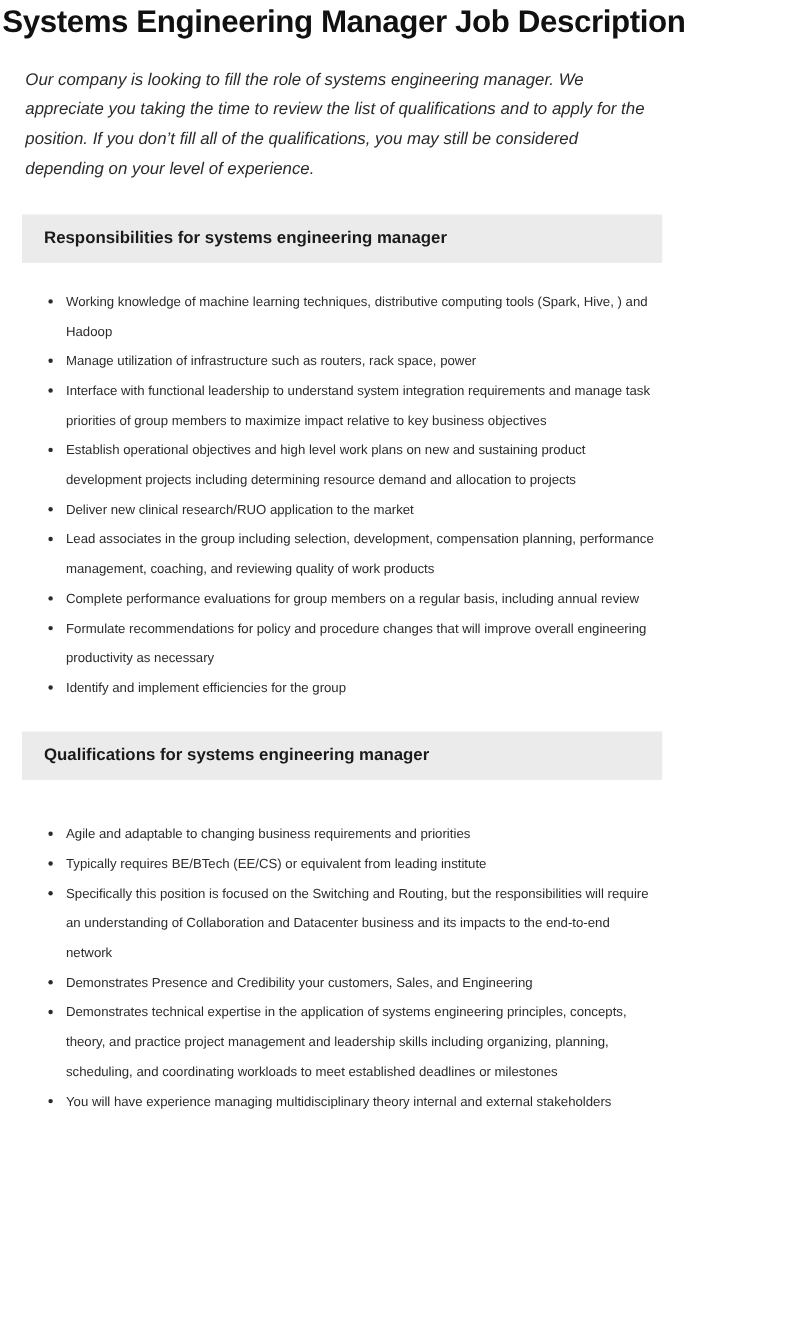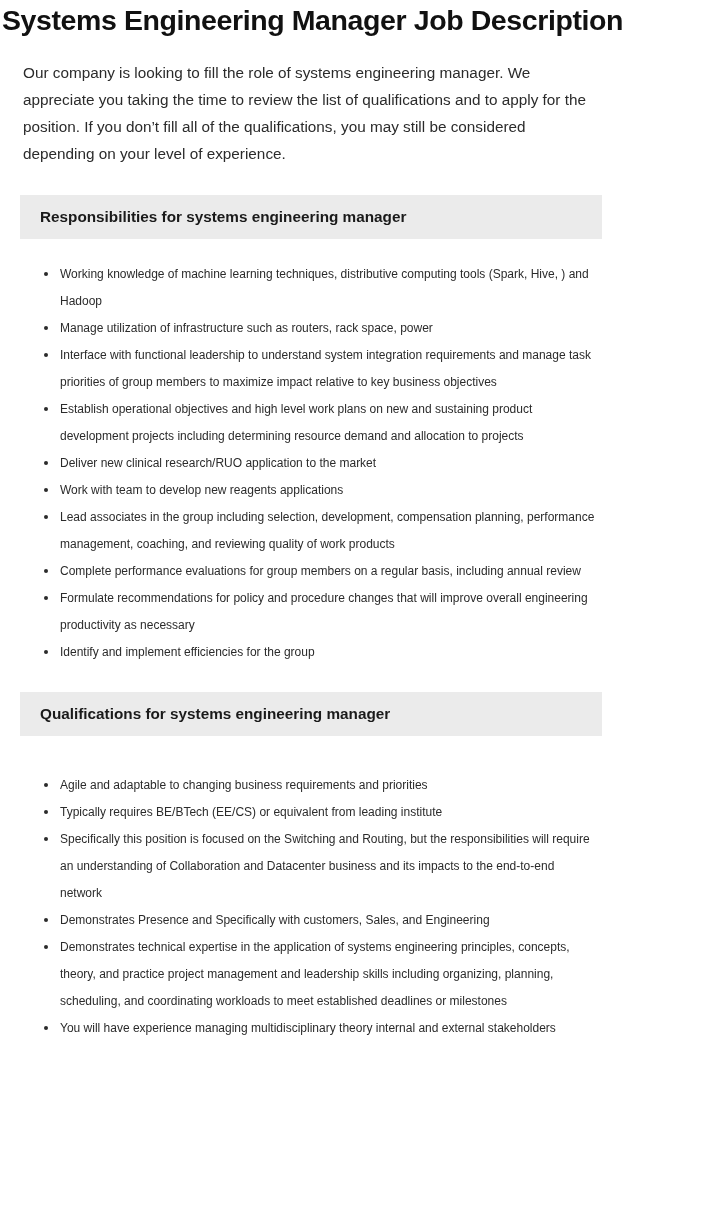--- a/index.html
+++ b/index.html
@@ -30,20 +30,21 @@
     line-height: 1.25;
     white-space: nowrap;
   }
   .intro {
     font-size: 15.3px;
     line-height: 27px;
     color: #2b2b2b;
     margin: 0;
     padding: 20px 30px 0 23px;
     font-weight: normal;
+    font-style: italic;
   }
   .section {
     margin: 0;
   }
   .section-header {
     background: #ebebeb;
     margin: 0 20px;
     padding: 11px 0 11px 20px;
     font-size: 15.3px;
     font-weight: bold;
@@ -89,35 +90,34 @@
   <p class="intro">Our company is looking to fill the role of systems engineering manager. We appreciate you taking the time to review the list of qualifications and to apply for the position. If you don’t fill all of the qualifications, you may still be considered depending on your level of experience.</p>
 
   <div class="section">
     <div class="section-header first">Responsibilities for systems engineering manager</div>
     <ul class="bullet-list first-list">
       <li class="bullet-item">Working knowledge of machine learning techniques, distributive computing tools (Spark, Hive, ) and Hadoop</li>
       <li class="bullet-item">Manage utilization of infrastructure such as routers, rack space, power</li>
       <li class="bullet-item">Interface with functional leadership to understand system integration requirements and manage task priorities of group members to maximize impact relative to key business objectives</li>
       <li class="bullet-item">Establish operational objectives and high level work plans on new and sustaining product development projects including determining resource demand and allocation to projects</li>
       <li class="bullet-item">Deliver new clinical research/RUO application to the market</li>
-      <li class="bullet-item">Work with team to develop new reagents applications</li>
       <li class="bullet-item">Lead associates in the group including selection, development, compensation planning, performance management, coaching, and reviewing quality of work products</li>
       <li class="bullet-item">Complete performance evaluations for group members on a regular basis, including annual review</li>
       <li class="bullet-item">Formulate recommendations for policy and procedure changes that will improve overall engineering productivity as necessary</li>
       <li class="bullet-item">Identify and implement efficiencies for the group</li>
     </ul>
   </div>
 
   <div class="section">
     <div class="section-header second">Qualifications for systems engineering manager</div>
     <ul class="bullet-list second-list">
       <li class="bullet-item">Agile and adaptable to changing business requirements and priorities</li>
       <li class="bullet-item">Typically requires BE/BTech (EE/CS) or equivalent from leading institute</li>
       <li class="bullet-item">Specifically this position is focused on the Switching and Routing, but the responsibilities will require an understanding of Collaboration and Datacenter business and its impacts to the end-to-end network</li>
-      <li class="bullet-item">Demonstrates Presence and Specifically with customers, Sales, and Engineering</li>
+      <li class="bullet-item">Demonstrates Presence and Credibility your customers, Sales, and Engineering</li>
       <li class="bullet-item">Demonstrates technical expertise in the application of systems engineering principles, concepts, theory, and practice project management and leadership skills including organizing, planning, scheduling, and coordinating workloads to meet established deadlines or milestones</li>
       <li class="bullet-item">You will have experience managing multidisciplinary theory internal and external stakeholders</li>
     </ul>
   </div>
 
   <div class="tail-space"></div>
 
 </div>
 
 </body></html>

